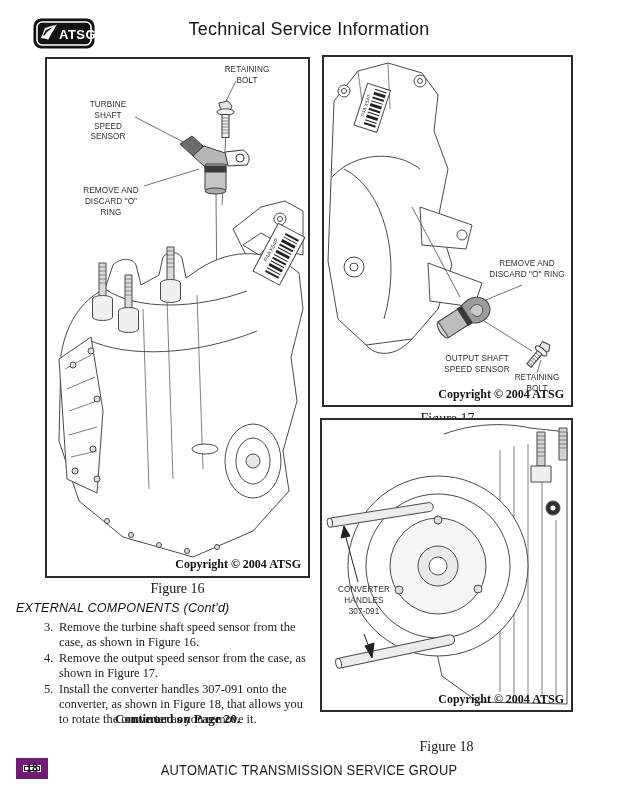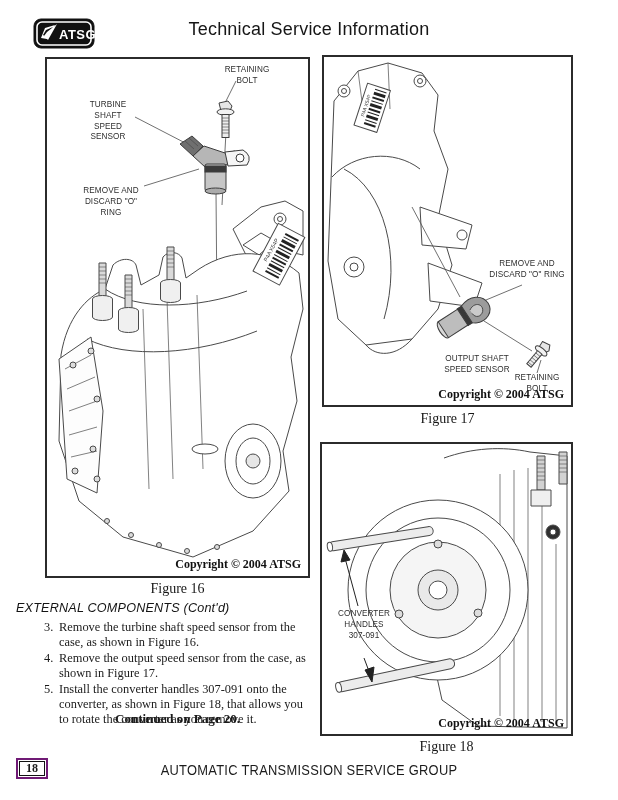--- a/index.html
+++ b/index.html
@@ -6,41 +6,41 @@
   .page{position:relative;width:618px;height:800px;background:#ffffff;overflow:hidden;
         font-family:"Liberation Serif",serif;color:#1a1a1a;border-radius:12px;}
   
   .logo{position:absolute;left:33px;top:18px;width:62px;height:31px;}
   .page-title{position:absolute;left:0;right:0;top:19px;text-align:center;
         font-family:"Liberation Sans",sans-serif;font-size:18px;color:#161616;letter-spacing:.2px;}
   
   .figbox{position:absolute;border:2px solid #2b2b2b;background:#fff;box-sizing:border-box;}
   #figbox16{left:45px;top:57px;width:265px;height:521px;}
   #figbox17{left:322px;top:55px;width:251px;height:352px;}
-  #figbox18{left:320px;top:442px;width:253px;height:294px;padding-left:30px;}
+  #figbox18{left:320px;top:418px;width:253px;height:294px;padding-left:30px;}
   .figbox svg{position:absolute;left:0;top:0;}
   .figlabel{position:absolute;font-family:"Liberation Sans",sans-serif;font-size:9.3px;
         line-height:10.8px;text-align:center;white-space:pre-line;color:#2e2e2e;
         transform:scaleX(.88);letter-spacing:.1px;}
   .figcopy{position:absolute;right:7px;font-size:12px;font-weight:bold;color:#111;}
   .figcaption{position:absolute;text-align:center;font-size:14px;color:#161616;}
   #caption16{left:45px;width:265px;top:581px;}
   #caption17{left:322px;width:251px;top:411px;}
   #caption18{left:320px;width:253px;top:739px;}
   
   .section-title{position:absolute;left:16px;top:601px;font-family:"Liberation Sans",sans-serif;
         font-style:italic;font-size:12.6px;letter-spacing:.2px;color:#141414;}
   .steps{position:absolute;left:44px;top:620px;width:264px;font-size:12.4px;line-height:15.4px;}
   .step{display:flex;}
   .step .num{width:15px;flex:none;}
   .step .txt{flex:1;}
   .continued{position:absolute;left:45px;width:265px;top:711px;text-align:center;
         font-weight:bold;font-size:13px;}
   
-  .pagenum-box{position:absolute;left:16px;top:758px;width:32px;height:21px;border:2px solid #701a75;
+  .pagenum-box{position:absolute;left:16px;top:758px;width:32px;height:21px;border:7px solid #701a75;
         padding:1px;box-sizing:border-box;}
   .pagenum-inner{width:100%;height:100%;border:1.5px solid #111;box-sizing:border-box;display:flex;
         align-items:center;justify-content:center;font-weight:bold;font-size:12px;}
   .footer-text{position:absolute;left:0;right:0;top:762px;text-align:center;
         font-family:"Liberation Sans",sans-serif;font-size:14px;color:#1c1c1c;
         transform:scaleX(.92);letter-spacing:.3px;}
 </style>
 </head>
 <body>
 

